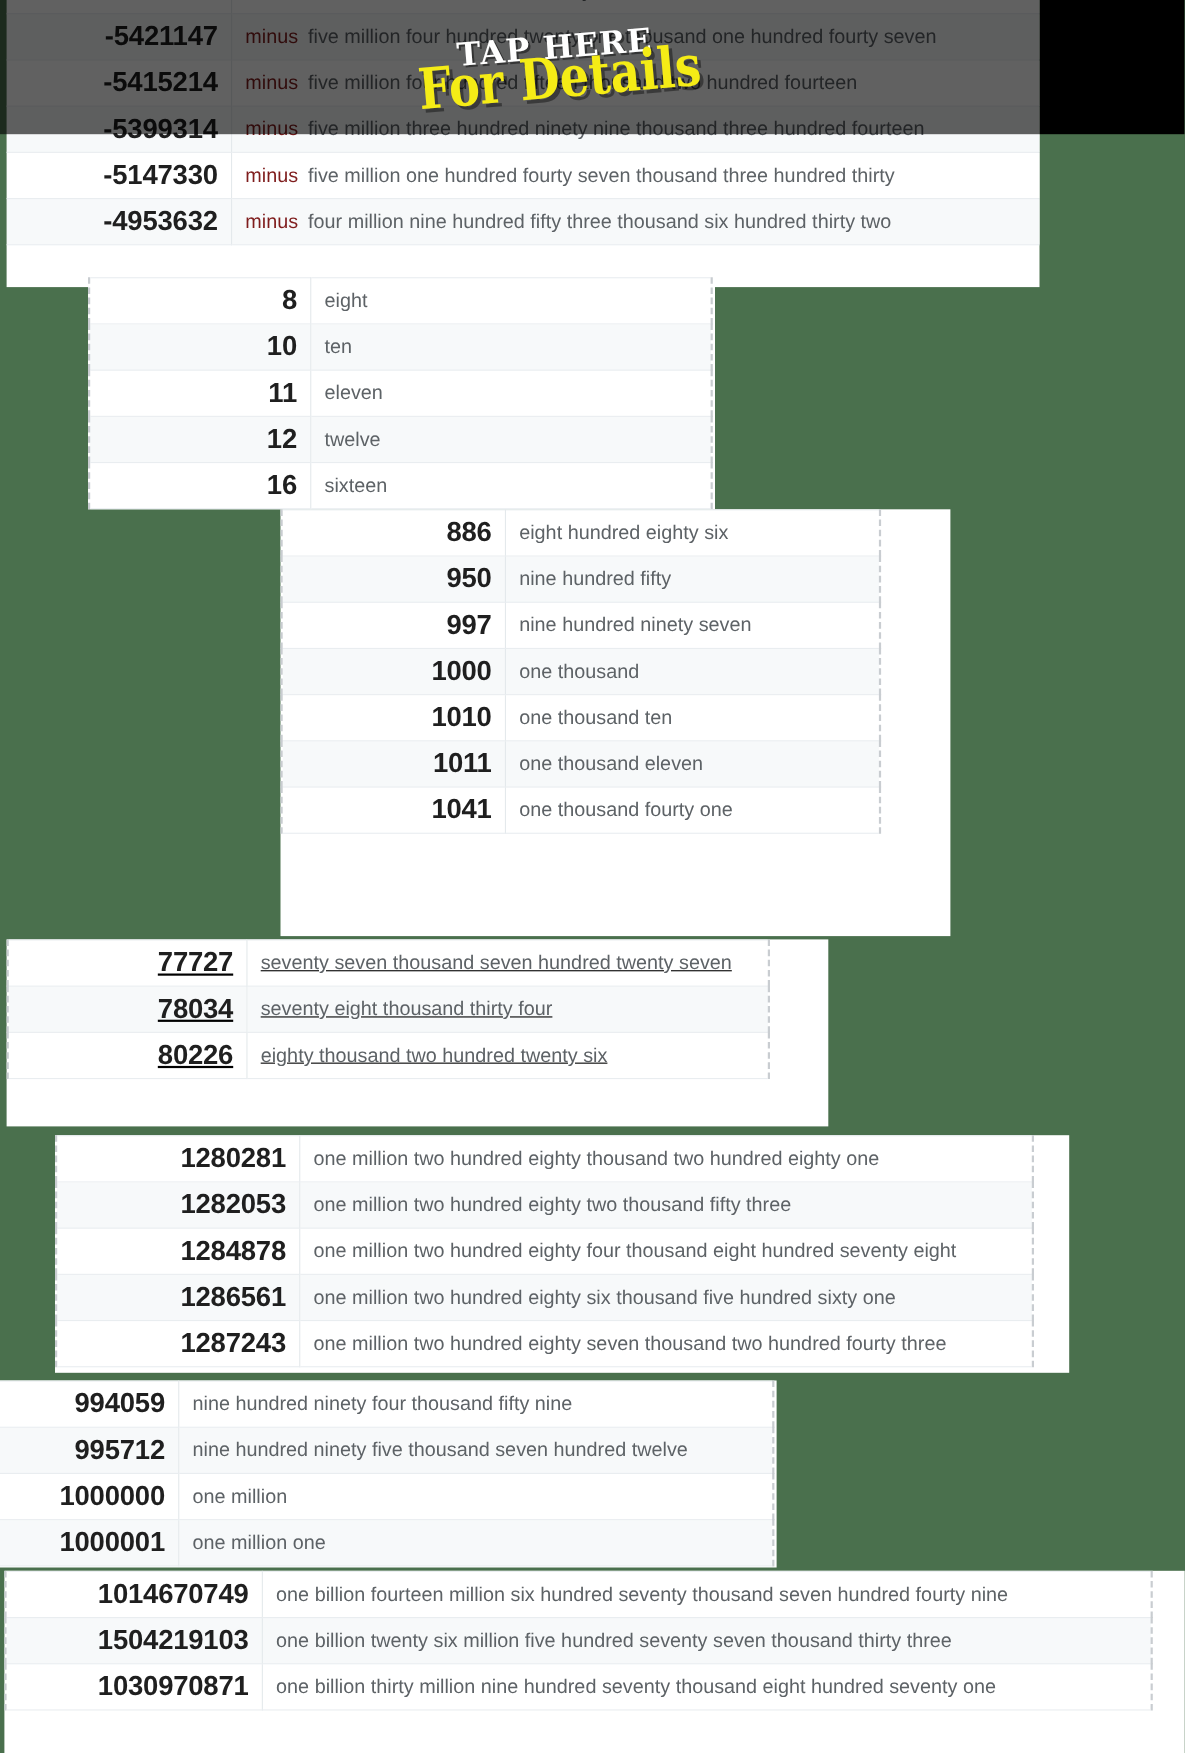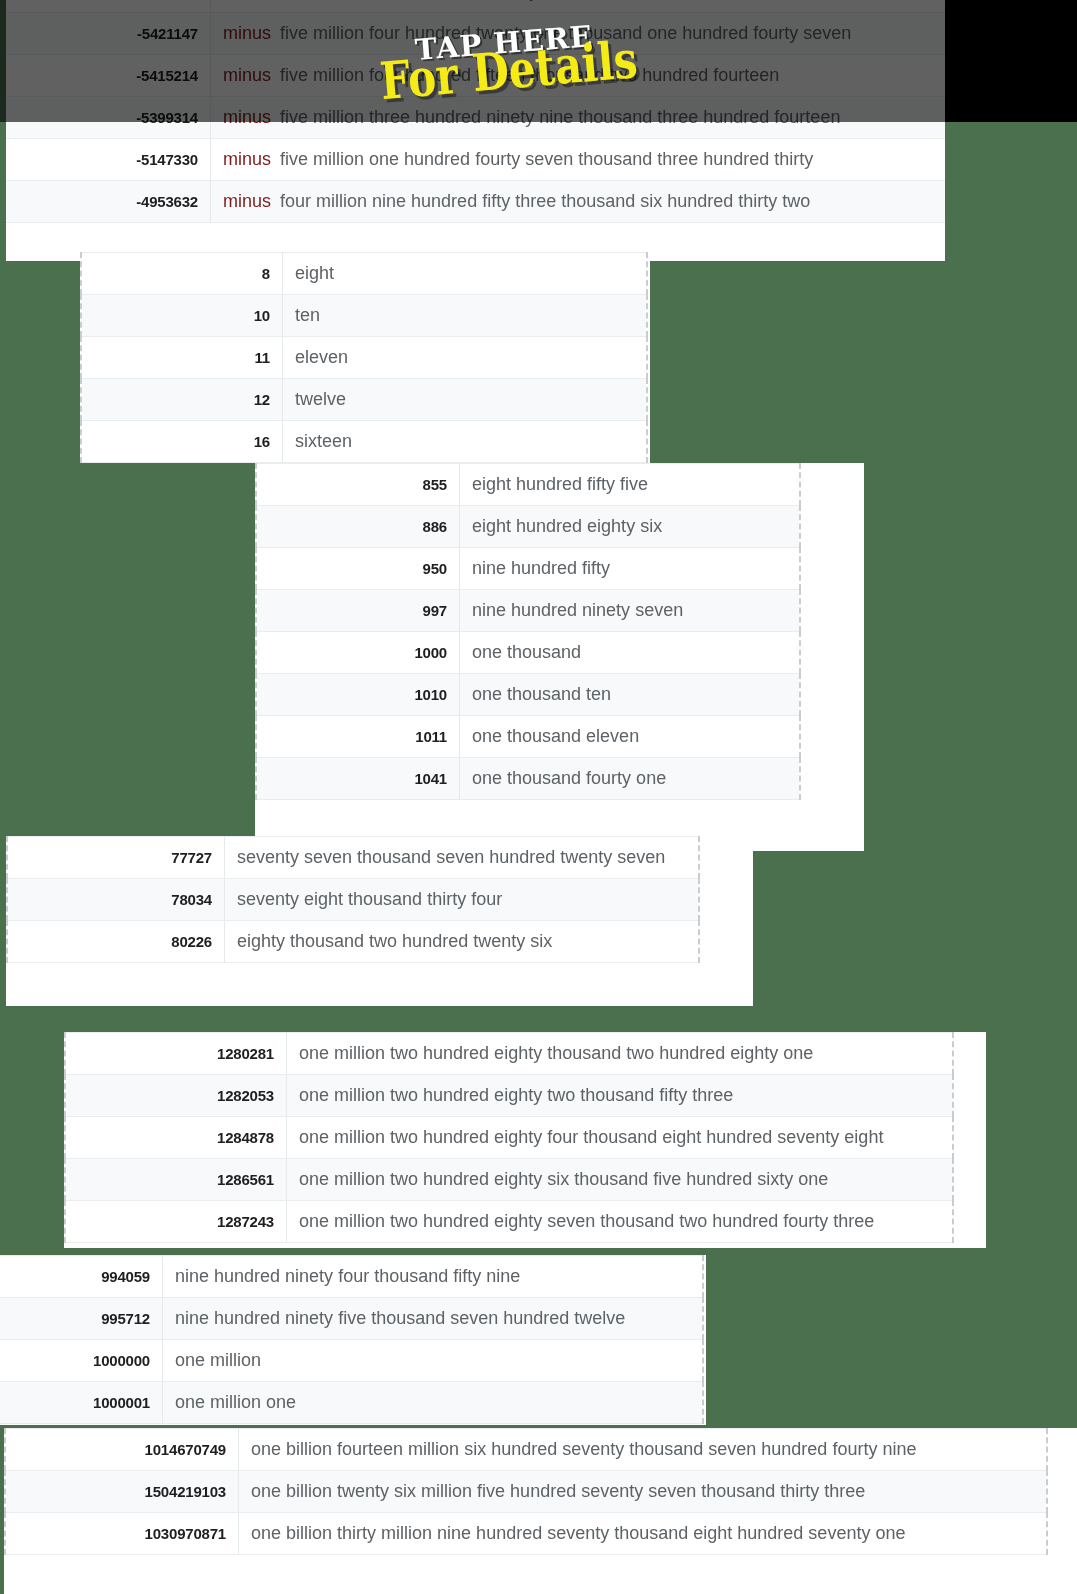--- a/index.html
+++ b/index.html
@@ -35,21 +35,21 @@
     border-bottom:1px solid #e9edf0;
     padding:0 12px;
     vertical-align:middle;
     white-space:nowrap;
     overflow:hidden;
   }
   .tbl td.num{
     text-align:right;
     font-weight:bold;
     color:#1f1f1f;
-    font-size:15px;
+    font-size:25px;
     letter-spacing:-0.2px;
     border-right:1px solid #e4e9ec;
     padding-left:40px;
   }
   .tbl td.wrd{
     text-align:left;
     color:#5d6266;
     font-size:18px;
     font-weight:400;
   }
@@ -99,22 +99,22 @@
     font-size:42px;
     letter-spacing:0px;
     text-shadow:3px 3px 0 rgba(0,0,0,.40);
     white-space:nowrap;
   }
 
   
   #panel-1{left:6px;  top:-30px;  width:939px; height:291px;}
   #panel-2{left:80px; top:252px;  width:570px; height:211px;}
   #panel-3{left:255px;top:463px;  width:609px; height:388px;}
-  #panel-4{left:6px;  top:836px;  width:747px; height:170px;}
-  #panel-5{left:64px; top:1032px; width:922px; height:216px;}
+  #panel-4{left:6px;  top:854px;  width:747px; height:170px;text-decoration:underline;}
+  #panel-5{left:50px; top:1032px; width:922px; height:216px;}
   #panel-6{left:-4px; top:1255px; width:710px; height:170px;}
   #panel-7{left:4px;  top:1428px; width:1075px;height:180px;}
 
   #panel-1 .tbl{border-left:none;border-right:none;}
   #panel-1 .tbl td.num{width:152px;}
   #panel-2 .tbl{width:568px;}
   #panel-2 .tbl td.num{width:148px;}
   #panel-3 .tbl{width:546px;}
   #panel-3 .tbl td.num{width:150px;}
   #panel-4 .tbl{width:694px;}
@@ -186,24 +186,20 @@
             <td class="wrd"><span>sixteen</span></td>
           </tr>
         </tbody>
     </table>
   </div>
 
   <div class="panel" id="panel-3">
     <table class="tbl">
       <tbody>
           <tr>
-            <td class="num">855</td>
-            <td class="wrd"><span>eight hundred fifty five</span></td>
-          </tr>
-          <tr>
             <td class="num">886</td>
             <td class="wrd"><span>eight hundred eighty six</span></td>
           </tr>
           <tr>
             <td class="num">950</td>
             <td class="wrd"><span>nine hundred fifty</span></td>
           </tr>
           <tr>
             <td class="num">997</td>
             <td class="wrd"><span>nine hundred ninety seven</span></td>

